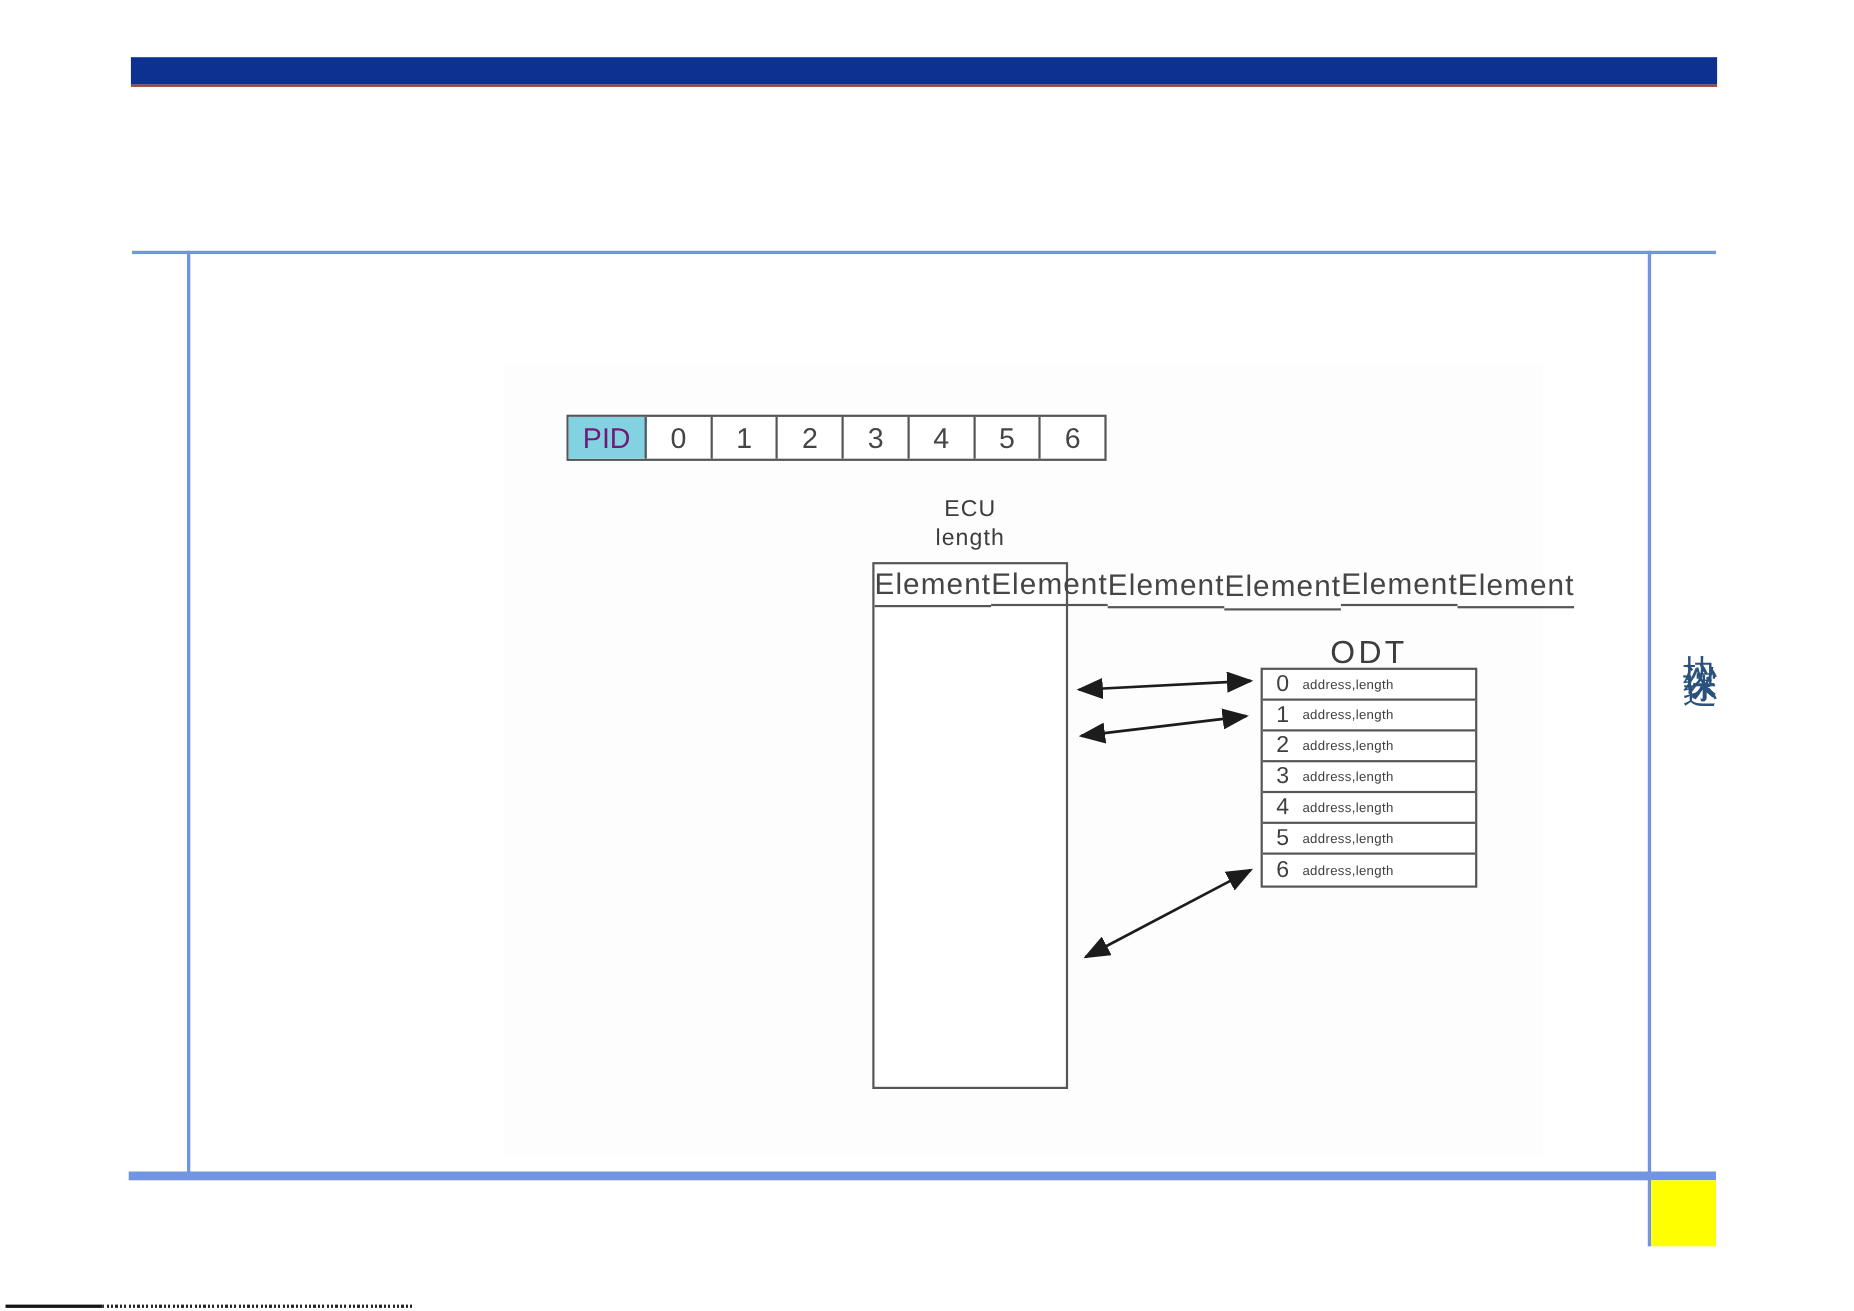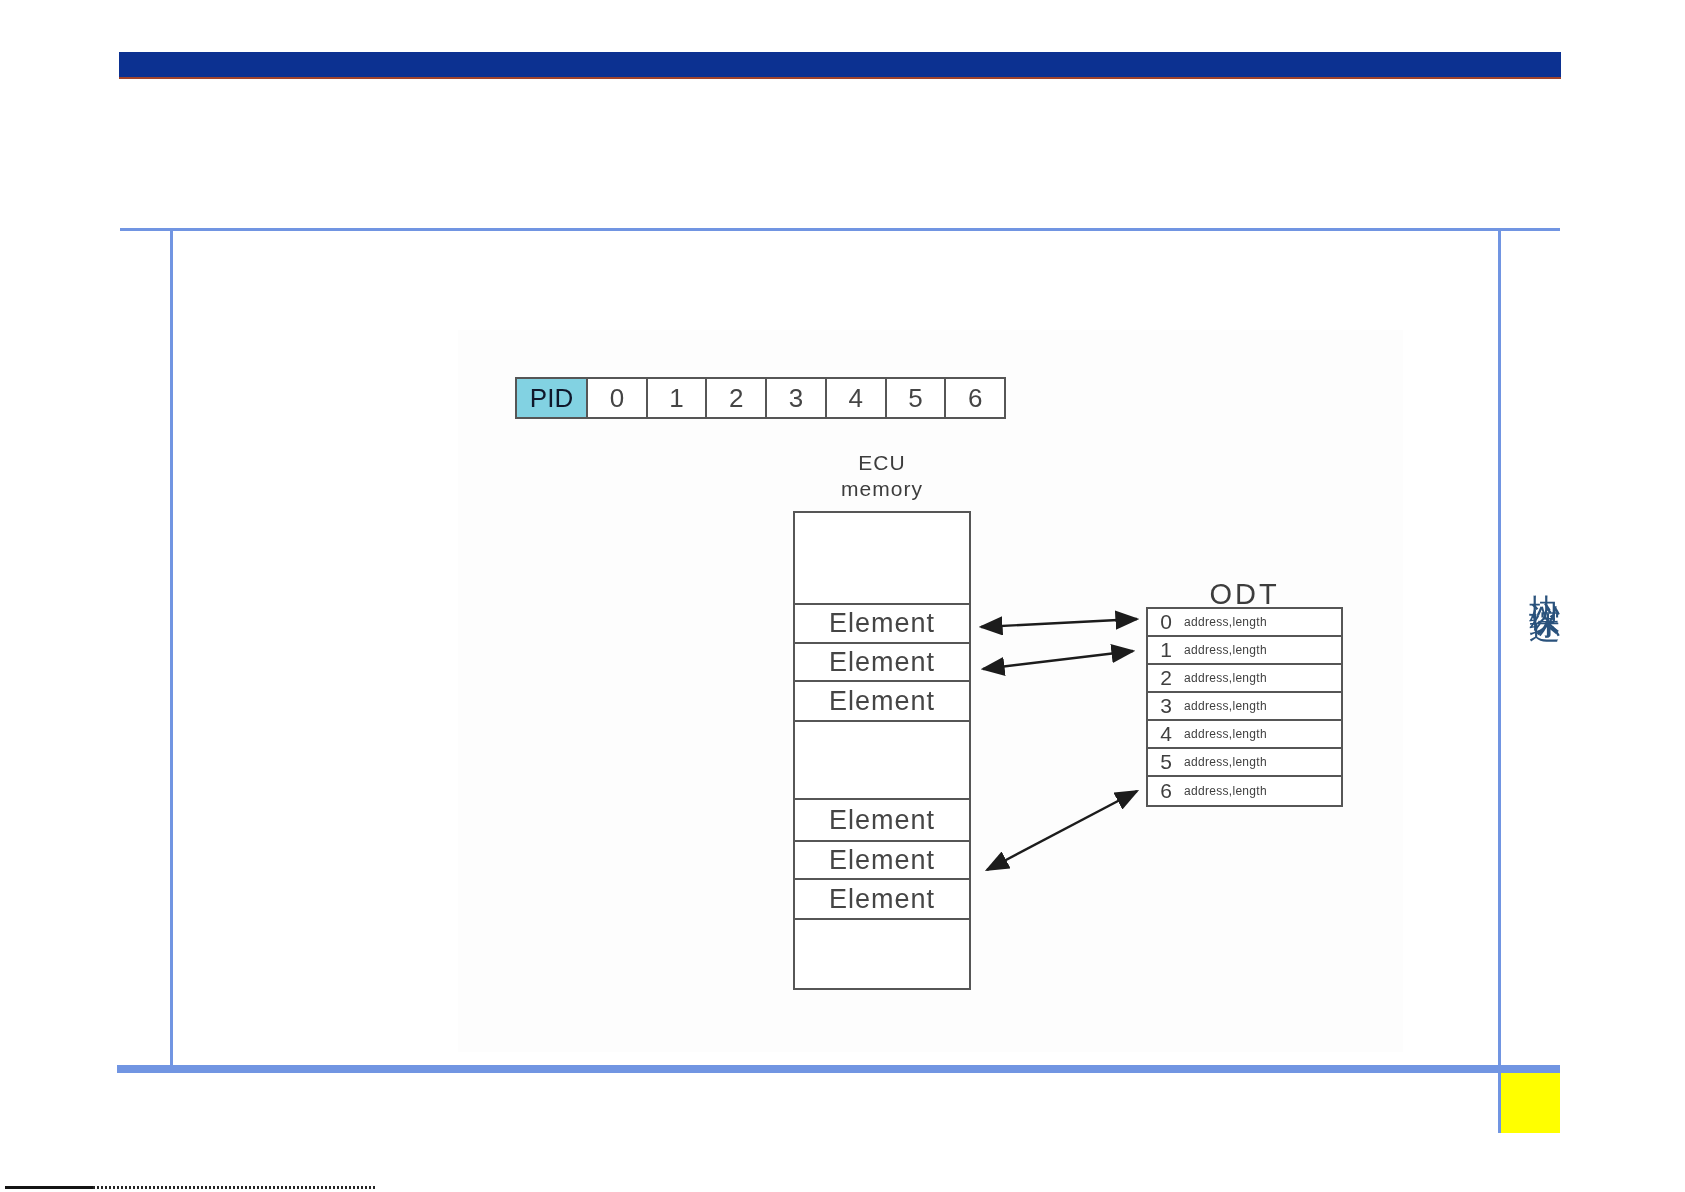--- a/index.html
+++ b/index.html
@@ -23,27 +23,27 @@
 
   
   .diagram-bg{left:458px;top:330px;width:945px;height:722px;background:#fdfdfd}
 
   
   .pid-strip{left:515px;top:377px;width:491px;height:42px;display:flex;
     border:2px solid var(--diagram-line);background:#fff}
   .pid-cell{flex:1;border-right:2px solid var(--diagram-line);display:flex;
     align-items:center;justify-content:center;font-size:26px;color:var(--diagram-text)}
   .pid-cell:last-child{border-right:none}
-  .pid-head{flex:0 0 71px;background:var(--pid-fill);color:#0f172a}
+  .pid-head{flex:0 0 71px;background:var(--pid-fill);color:#701a75}
 
   
   .ecu-title{left:793px;top:450px;width:178px;text-align:center;font-size:21px;
     line-height:26px;color:#3d3d3d;letter-spacing:1px}
   .ecu-col{left:793px;top:511px;width:178px;height:479px;border:2px solid var(--diagram-line);
-    background:#fff;display:flex;flex-direction:column}
+    background:#fff;display:flex;flex-direction:row}
   .mrow{border-bottom:2px solid var(--diagram-line);display:flex;align-items:center;
     justify-content:center;font-size:27px;color:var(--diagram-text);letter-spacing:1px}
   .r0{height:92px}.r1{height:39px}.r2{height:38px}.r3{height:40px}.r4{height:78px}
   .r5{height:42px}.r6{height:38px}.r7{height:40px}.r8{flex:1;border-bottom:none}
 
   
   .odt-title{left:1146px;top:578px;width:197px;text-align:center;font-size:29px;
     color:#3d3d3d;letter-spacing:3px}
   .odt-table{left:1146px;top:607px;width:197px;border:2px solid var(--diagram-line);
     background:#fff;display:flex;flex-direction:column}
@@ -85,21 +85,21 @@
   <div class="pid-cell">1</div>
   <div class="pid-cell">2</div>
   <div class="pid-cell">3</div>
   <div class="pid-cell">4</div>
   <div class="pid-cell">5</div>
   <div class="pid-cell">6</div>
 </div>
 
 <div class="abs ecu-title">
   <div>ECU</div>
-  <div>memory</div>
+  <div>length</div>
 </div>
 <div class="abs ecu-col">
   <div class="mrow r0"></div>
   <div class="mrow r1">Element</div>
   <div class="mrow r2">Element</div>
   <div class="mrow r3">Element</div>
   <div class="mrow r4"></div>
   <div class="mrow r5">Element</div>
   <div class="mrow r6">Element</div>
   <div class="mrow r7">Element</div>

